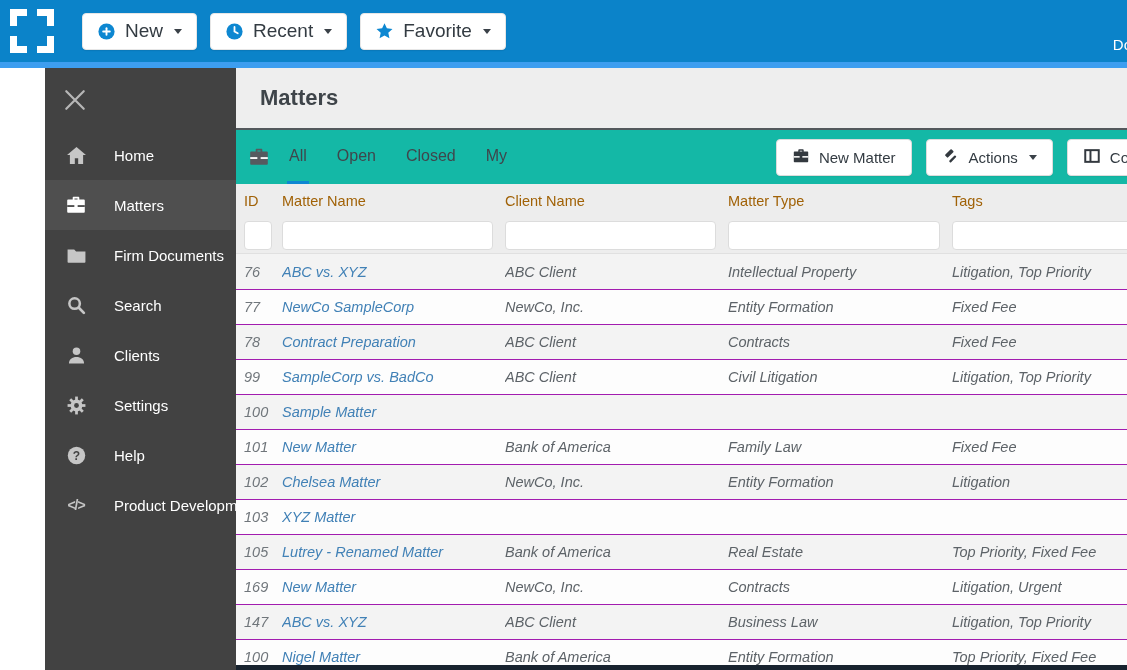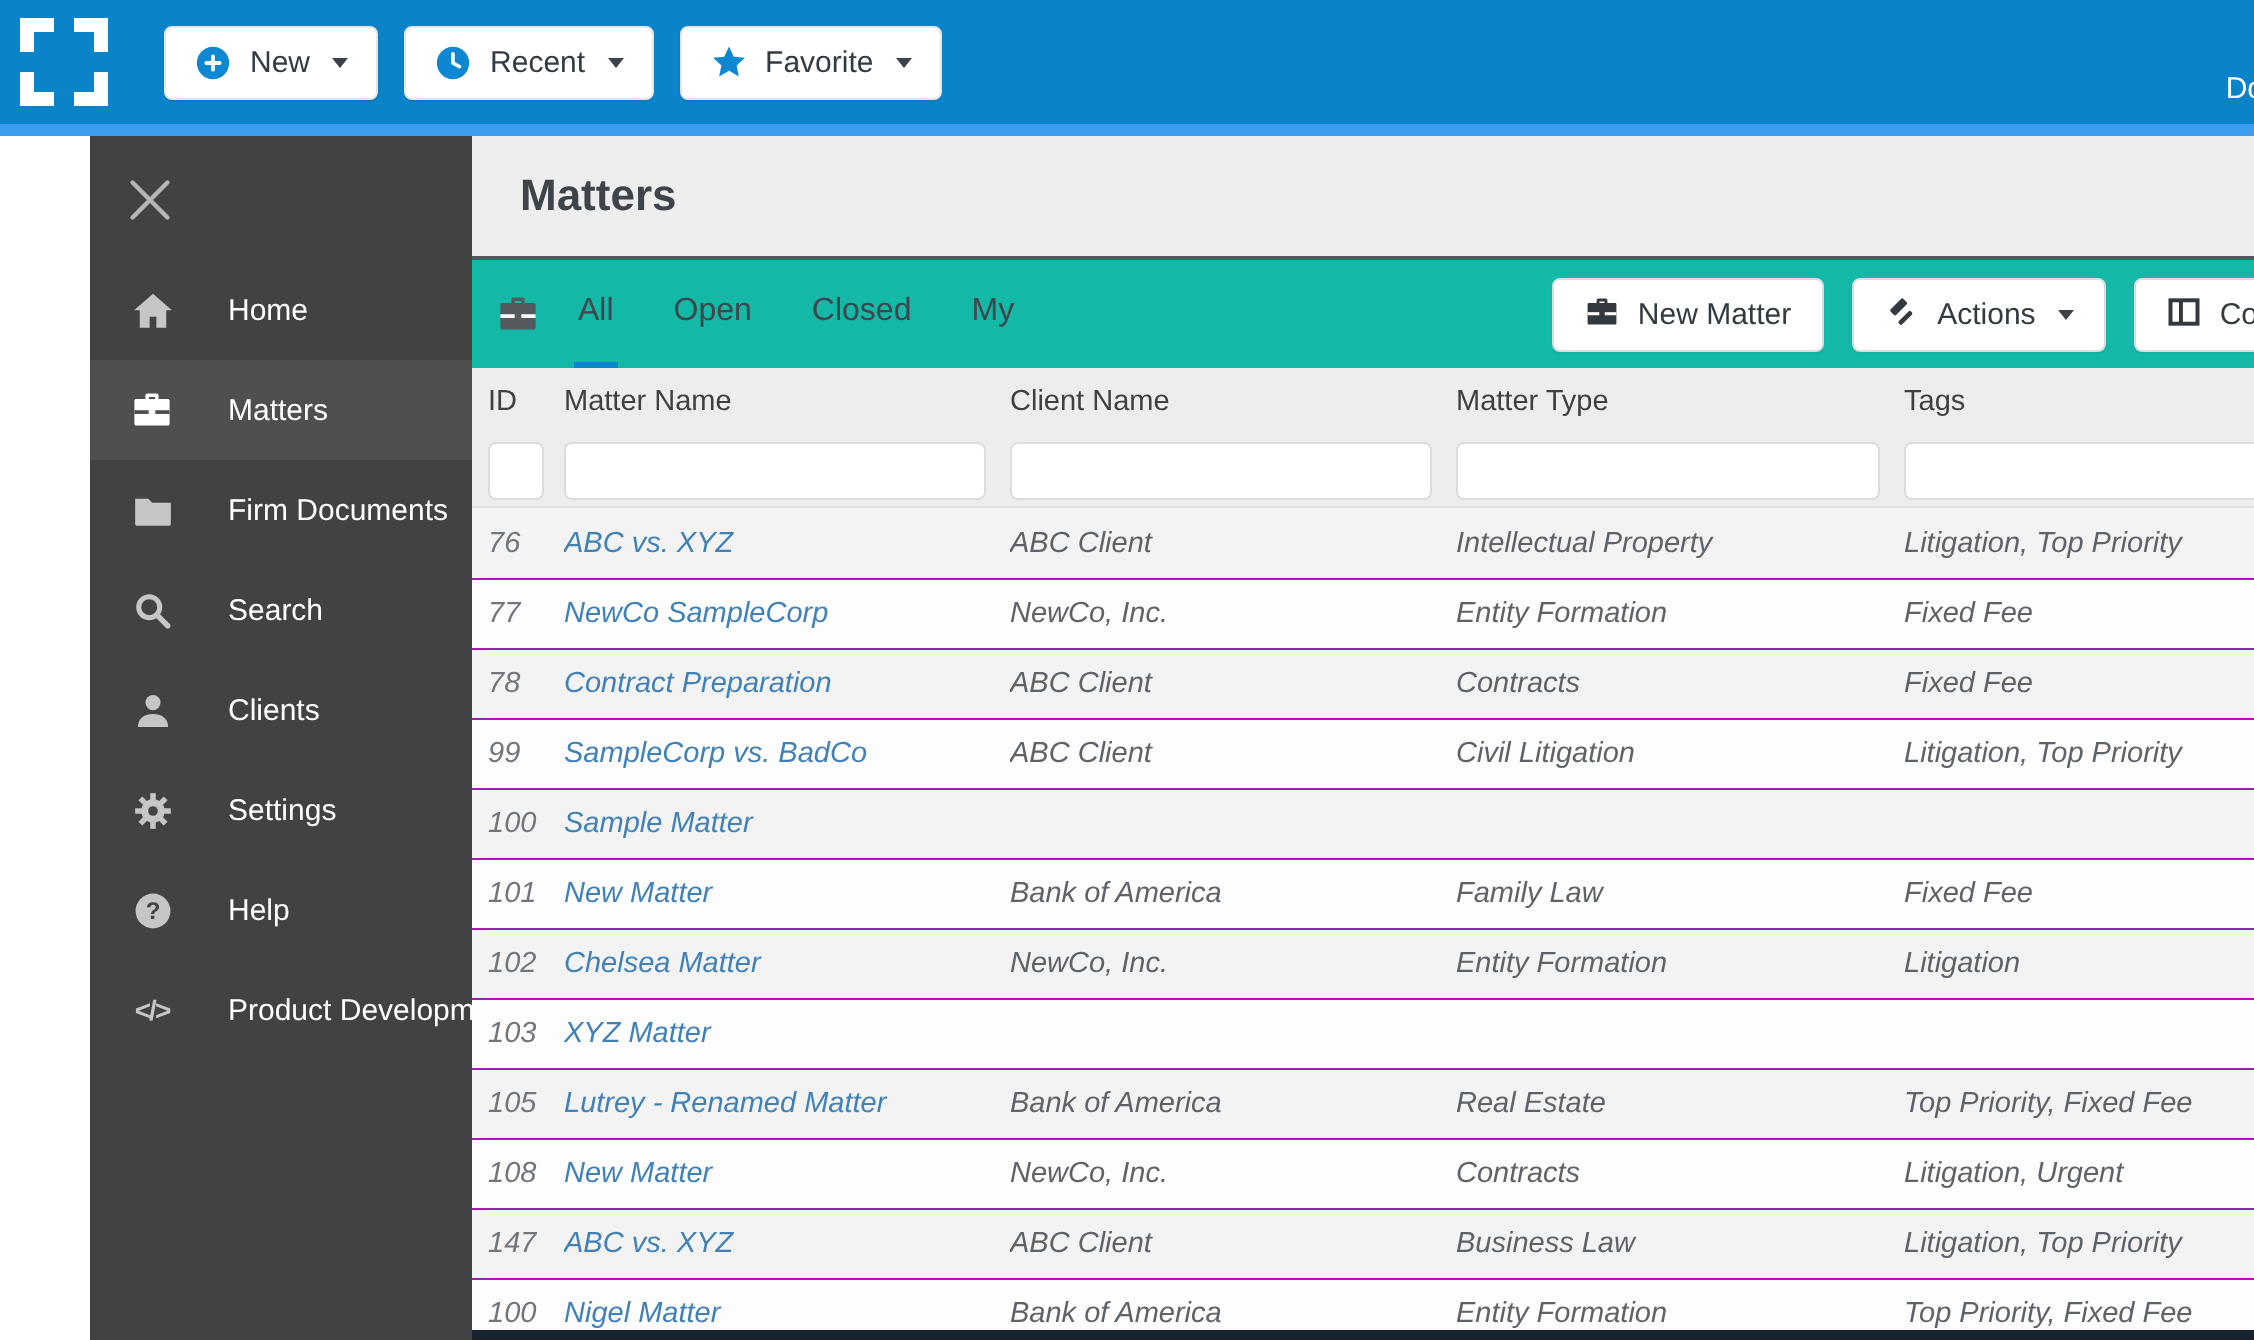--- a/index.html
+++ b/index.html
@@ -12,21 +12,21 @@
   
   .topbar { position:absolute; top:0; left:0; right:0; height:62px; background:#0b83c9; display:flex; align-items:center; }
   .accent-strip { position:absolute; top:62px; left:0; right:0; height:6px; background:#3d9ef0; }
   .logo { margin-left:10px; width:44px; height:44px; position:relative; flex:0 0 auto; }
   .logo .c { position:absolute; width:17px; height:17px; border:0 solid #fff; }
   .logo .tl { top:0; left:0; border-top-width:7px; border-left-width:7px; }
   .logo .tr { top:0; right:0; border-top-width:7px; border-right-width:7px; }
   .logo .bl { bottom:0; left:0; border-bottom-width:7px; border-left-width:7px; }
   .logo .br { bottom:0; right:0; border-bottom-width:7px; border-right-width:7px; }
   .topbar-buttons { display:flex; gap:13px; margin-left:28px; }
-  .tb-btn { height:37px; background:#fff; border:1px solid #e6e6e6; border-radius:4px; display:flex; align-items:center; gap:9px; padding:0 14px; font-size:15px; color:#333b42; cursor:pointer; box-shadow:0 1px 1px rgba(0,0,0,.08); }
+  .tb-btn { height:37px; background:#fff; border:1px solid #e6e6e6; border-radius:4px; display:flex; align-items:center; gap:9px; padding:0 14px; font-size:19px; color:#333b42; cursor:pointer; box-shadow:0 1px 1px rgba(0,0,0,.08); }
   .tb-btn svg { display:block; }
   .caret { width:0; height:0; border-left:4px solid transparent; border-right:4px solid transparent; border-top:5px solid #3a4148; margin-left:2px; }
   .right-partial { position:absolute; right:-5px; top:36px; color:#fff; font-size:15px; }
   
   .sidebar { position:absolute; top:68px; left:0; bottom:0; width:236px; background:#424242;margin-left:45px; }
   .close-btn { margin:20px 0 0 18px; width:26px; height:26px; cursor:pointer; }
   .nav { margin-top:16px; }
   .nav-item { height:50px; display:flex; align-items:center; padding-left:20px; color:#fff; font-size:15px; cursor:pointer; }
   .nav-item.active { background:#4f4f4f; }
   .nav-item .nicon { width:22px; height:22px; margin-right:27px; display:inline-flex; align-items:center; justify-content:center; }
@@ -39,21 +39,21 @@
   .page-title { font-size:22px; font-weight:600; color:#3e4449; }
   .toolbar { height:54px; background:#14b8a6; display:flex; align-items:stretch; padding-left:12px; position:relative; }
   .bc-wrap { display:flex; align-items:center; margin-right:17px; }
   .tabs { display:flex; gap:26px; }
   .tab { display:flex; align-items:center; font-size:16px; color:#3f464c; border-bottom:3px solid transparent; padding:0 2px; cursor:pointer; }
   .tab.active { border-bottom-color:#0e87d2; }
   .toolbar-right { position:absolute; right:-58px; top:9px; display:flex; gap:14px; }
   .t-btn { height:37px; background:#fff; border:1px solid #dcdcdc; border-radius:4px; display:flex; align-items:center; gap:9px; padding:0 15px; font-size:15px; color:#333b42; cursor:pointer; box-shadow:0 1px 1px rgba(0,0,0,.05); white-space:nowrap; }
   
   .grid { display:grid; grid-template-columns:38px 223px 223px 224px 1fr; padding-left:8px; align-items:center; }
-  .thead { background:#ededed; height:33px; font-size:14.5px; color:#404040; }
+  .thead { background:#ededed; height:33px; font-size:14.5px; color:#a16207; }
   .filter-row { background:#ededed; height:37px; border-bottom:1px solid #e0e0e0; }
   .filter { height:29px; border:1px solid #dcdcdc; border-radius:4px; background:#fff; width:calc(100% - 12px); outline:none; padding:0 6px; font-size:13px; }
   .filter.id-f { width:28px; }
   .filter.tags-f { width:330px; }
   .rows { position:relative; overflow:hidden; }
   .row { height:35px; font-size:14.5px;font-style:italic; }
   .row:nth-child(odd) { background:#f3f3f3; }
   .row:nth-child(even) { background:#fdfdfd; }
   .row + .row { border-top:1px solid #a21caf; }
   .cell { color:#5d6368; overflow:hidden; white-space:nowrap; }
@@ -330,21 +330,21 @@
       <div class="cell"></div>
     </div>
       <div class="grid row">
       <div class="cell cell-id">105</div>
       <div class="cell"><a>Lutrey - Renamed Matter</a></div>
       <div class="cell">Bank of America</div>
       <div class="cell">Real Estate</div>
       <div class="cell">Top Priority, Fixed Fee</div>
     </div>
       <div class="grid row">
-      <div class="cell cell-id">108</div>
+      <div class="cell cell-id">169</div>
       <div class="cell"><a>New Matter</a></div>
       <div class="cell">NewCo, Inc.</div>
       <div class="cell">Contracts</div>
       <div class="cell">Litigation, Urgent</div>
     </div>
       <div class="grid row">
       <div class="cell cell-id">147</div>
       <div class="cell"><a>ABC vs. XYZ</a></div>
       <div class="cell">ABC Client</div>
       <div class="cell">Business Law</div>

